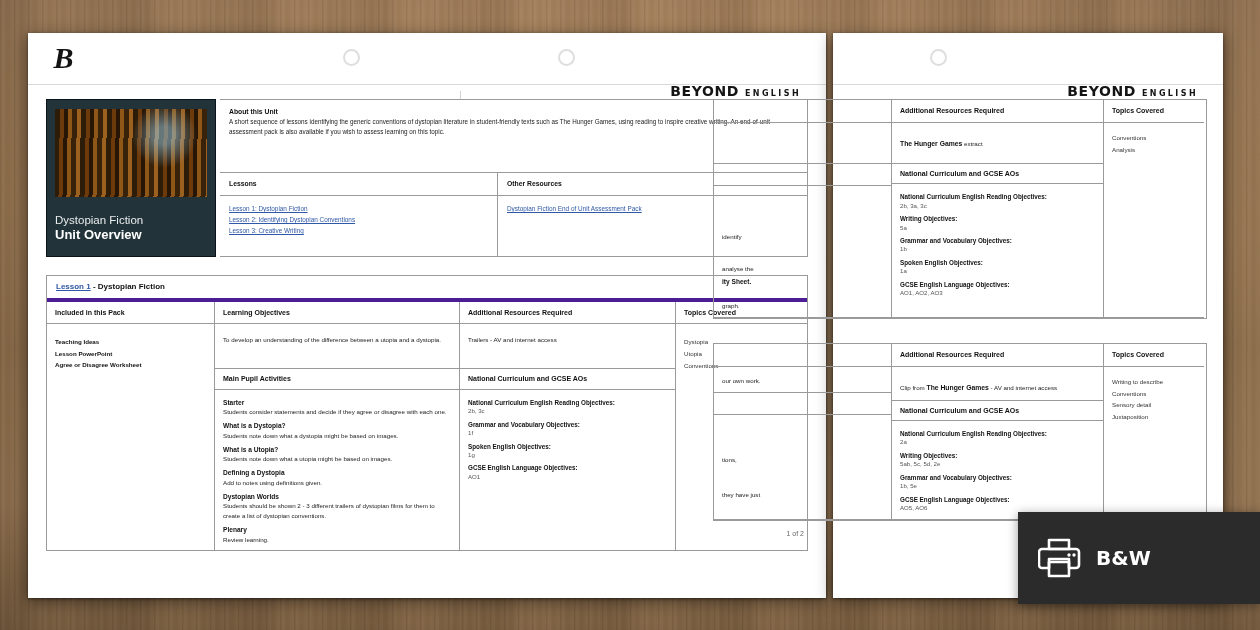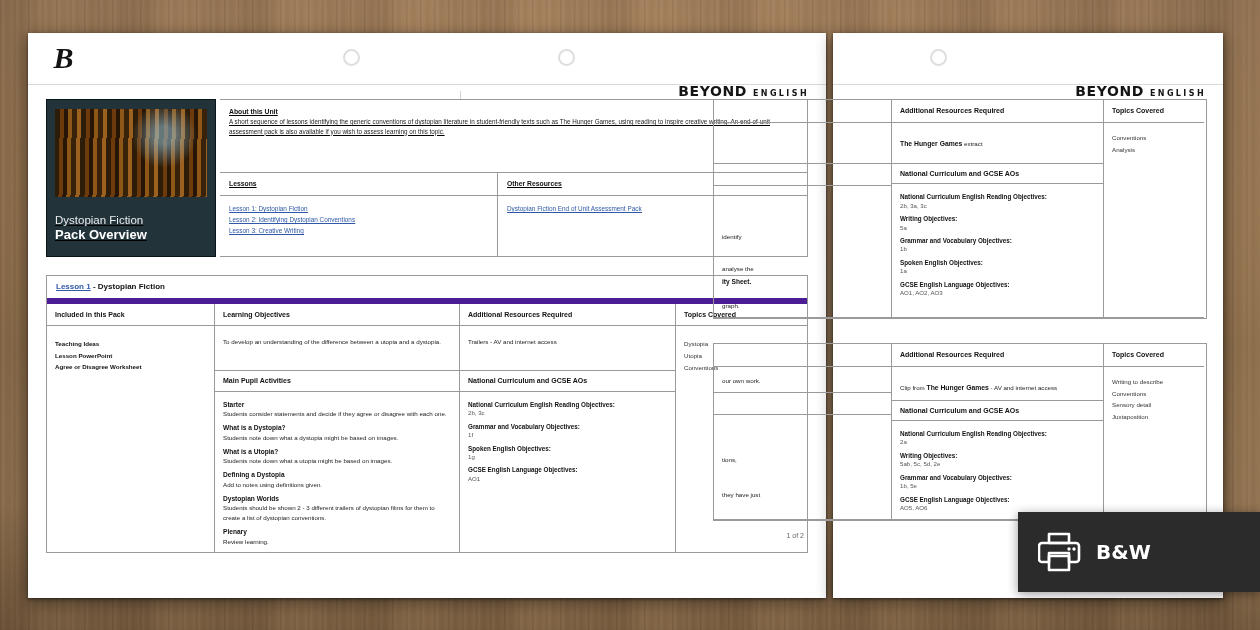--- a/index.html
+++ b/index.html
@@ -59,36 +59,36 @@
     position: absolute; top: 16px;
     width: 17px; height: 17px;
     border: 2px solid #dededd; border-radius: 50%;
   }
   .ring-a { left: 315px; } .ring-b { left: 530px; }
   .tick {
     position: absolute; left: 432px; top: 58px;
     width: 1px; height: 9px; background: #d2d2d2;
   }
   .brand {
-    position: absolute; right: 17px; top: 19px;
+    position: absolute; right: 25px; top: 19px;
     display: flex; align-items: baseline; gap: 6px;
   }
   .brand-main {
     font: 800 14px/1 "DejaVu Sans", sans-serif;
     letter-spacing: .6px; color: #141414;
   }
   .brand-sub {
     font: 700 8px/1 "DejaVu Sans", sans-serif;
     letter-spacing: 2.4px; color: #141414; margin-top: 38px;
   }
 
   .pg-body { position: relative; padding: 14px 18px 0 18px; }
 
   
-  .overview { display: flex; gap: 4px; text-decoration: underline; }
+  .overview { display: flex; gap: 4px; }
   .cover {
     width: 170px; height: 158px;
     background: #22333a;
     border: 1px solid #0b1418;
     padding: 9px 8px 0 8px;
     flex: 0 0 auto;
     position: relative;
   }
   .cover-img {
     width: 100%; height: 88px;
@@ -137,21 +137,21 @@
   .res-body .c2 { flex: 1; }
   .lnk {
     display: block;
     font: 400 6.4px/1.75 "Liberation Sans", sans-serif;
     color: #2f58a7; text-decoration: underline;
   }
 
   
   .lesson { margin-top: 18px; border: 1px solid #9a9a9a; border-bottom: none; }
   .lesson-title {
-    padding: 6px 9px; border-bottom: 6px solid #4c1d95;
+    padding: 6px 9px; border-bottom: 4px solid #4c1d95;
     font: 700 8px/1.3 "Liberation Sans", sans-serif; color: #111;
   }
   .lesson-title .num { color: #2f58a7; text-decoration: underline; }
 
   .row { display: flex; }
   .cl { border-right: 1px solid #9a9a9a; border-bottom: 1px solid #9a9a9a; padding: 6px 8px; }
   .cl:last-child { border-right: none; }
   .w1 { width: 168px; } .w2 { width: 245px; } .w3 { width: 216px; } .w4 { flex: 1; }
   .th { font: 700 7px/1.3 "Liberation Sans", sans-serif; color: #111; }
   .pack-item { font: 700 6.2px/1.85 "Liberation Sans", sans-serif; color: #111; }
@@ -179,21 +179,21 @@
   .rtable { border: 1px solid #9a9a9a; margin-left: -120px; }
   .rtable + .rtable { margin-top: 24px; }
   .rrow { display: flex; }
   .rc { border-right: 1px solid #9a9a9a; border-bottom: 1px solid #9a9a9a; padding: 6px 8px; }
   .rc:last-child { border-right: none; }
   .rw1 { width: 178px; } .rw2 { width: 212px; } .rw3 { width: 100px; }
 
   
   .bw {
     position: absolute; left: 1018px; top: 512px;
-    width: 242px; height: 80px;
+    width: 242px; height: 92px;
     background: #2b2b2b;
     display: flex; align-items: center; gap: 12px;
     padding-left: 20px;
     box-shadow: 0 2px 10px rgba(0,0,0,.4);
   }
   .printer { width: 46px; height: 42px; flex: 0 0 auto; }
   .bw-text { color: #fff; }
   .bw-l1 { font: 700 20px/1.15 "DejaVu Sans", sans-serif; }
   .bw-l2 { font: 400 20px/1.15 "DejaVu Sans", sans-serif; }
 </style>
@@ -215,21 +215,21 @@
     </div>
   </div>
   <div class="tick"></div>
 
   <div class="pg-body">
 
     <div class="overview">
       <div class="cover">
         <div class="cover-img"></div>
         <div class="cover-t1">Dystopian Fiction</div>
-        <div class="cover-t2">Pack Overview</div>
+        <div class="cover-t2">Unit Overview</div>
       </div>
 
       <div class="about-col">
         <div class="about-box">
           <div class="h-bold">About this Unit</div>
           <div class="t-body">A short sequence of lessons identifying the generic conventions of dystopian literature in student-friendly texts such as The Hunger Games, using reading to inspire creative writing. An end-of-unit assessment pack is also available if you wish to assess learning on this topic.</div>
         </div>
         <div class="res-head">
           <div class="c1 h-bold">Lessons</div>
           <div class="c2 h-bold">Other Resources</div>

